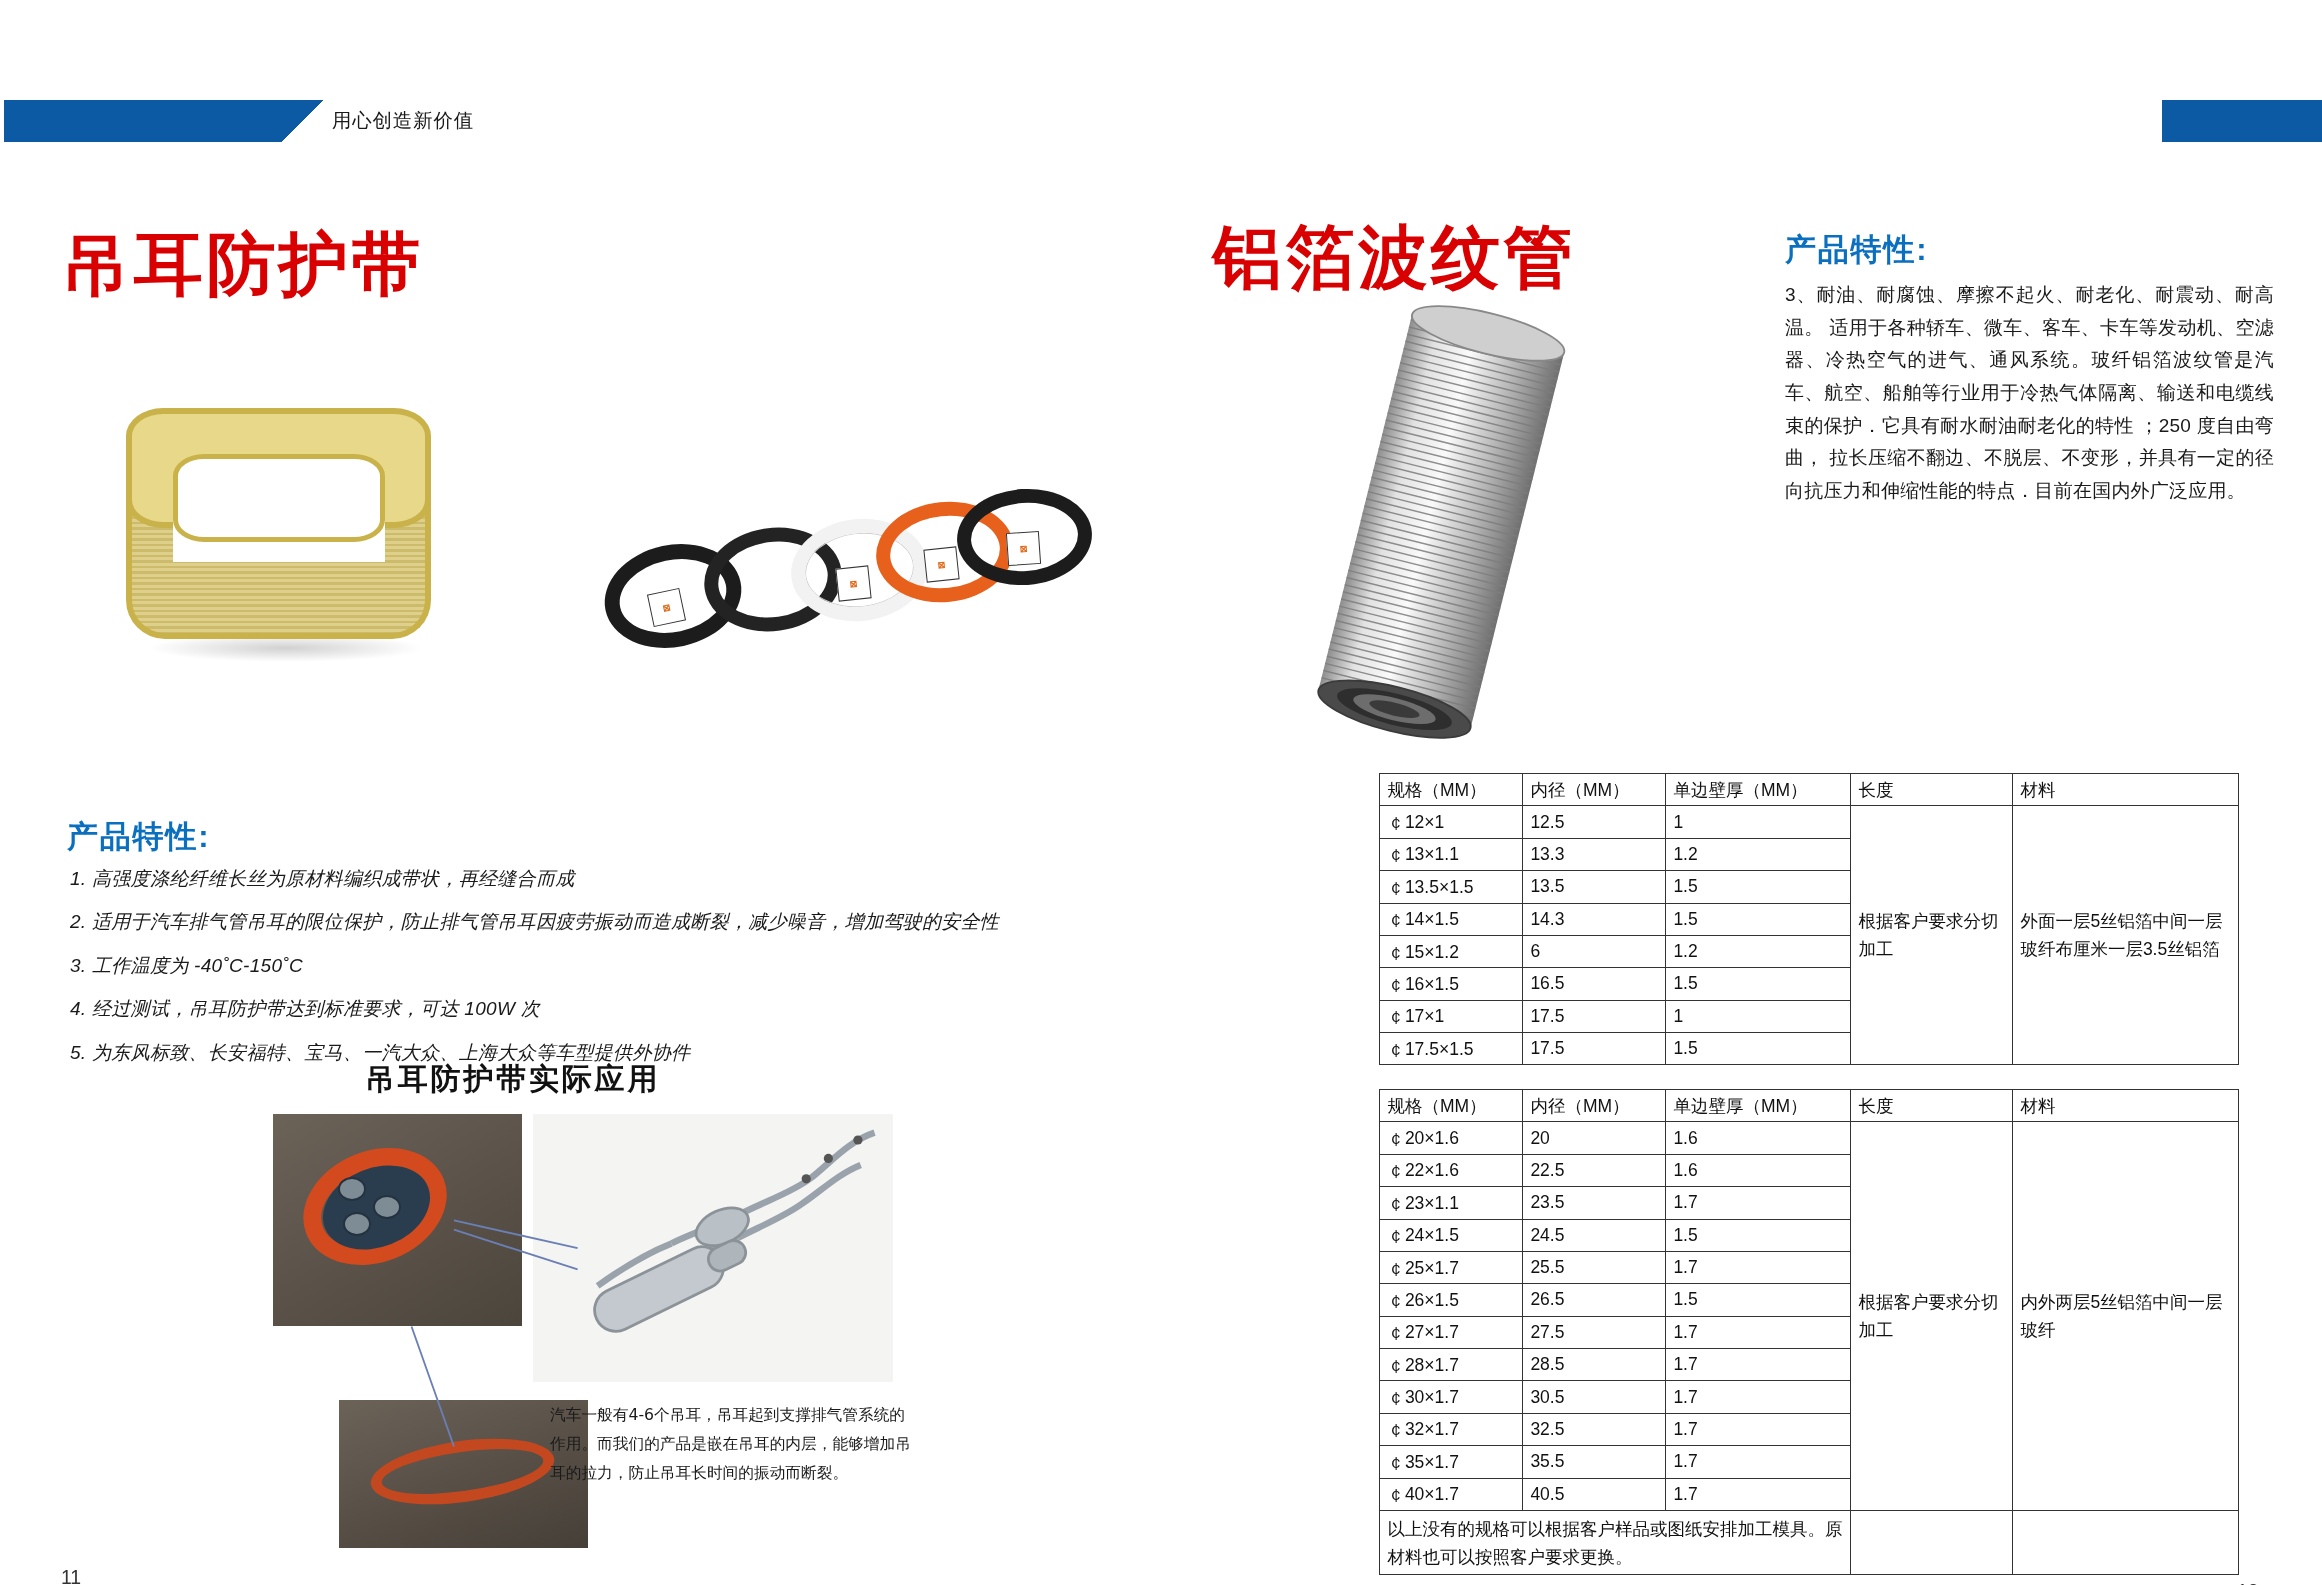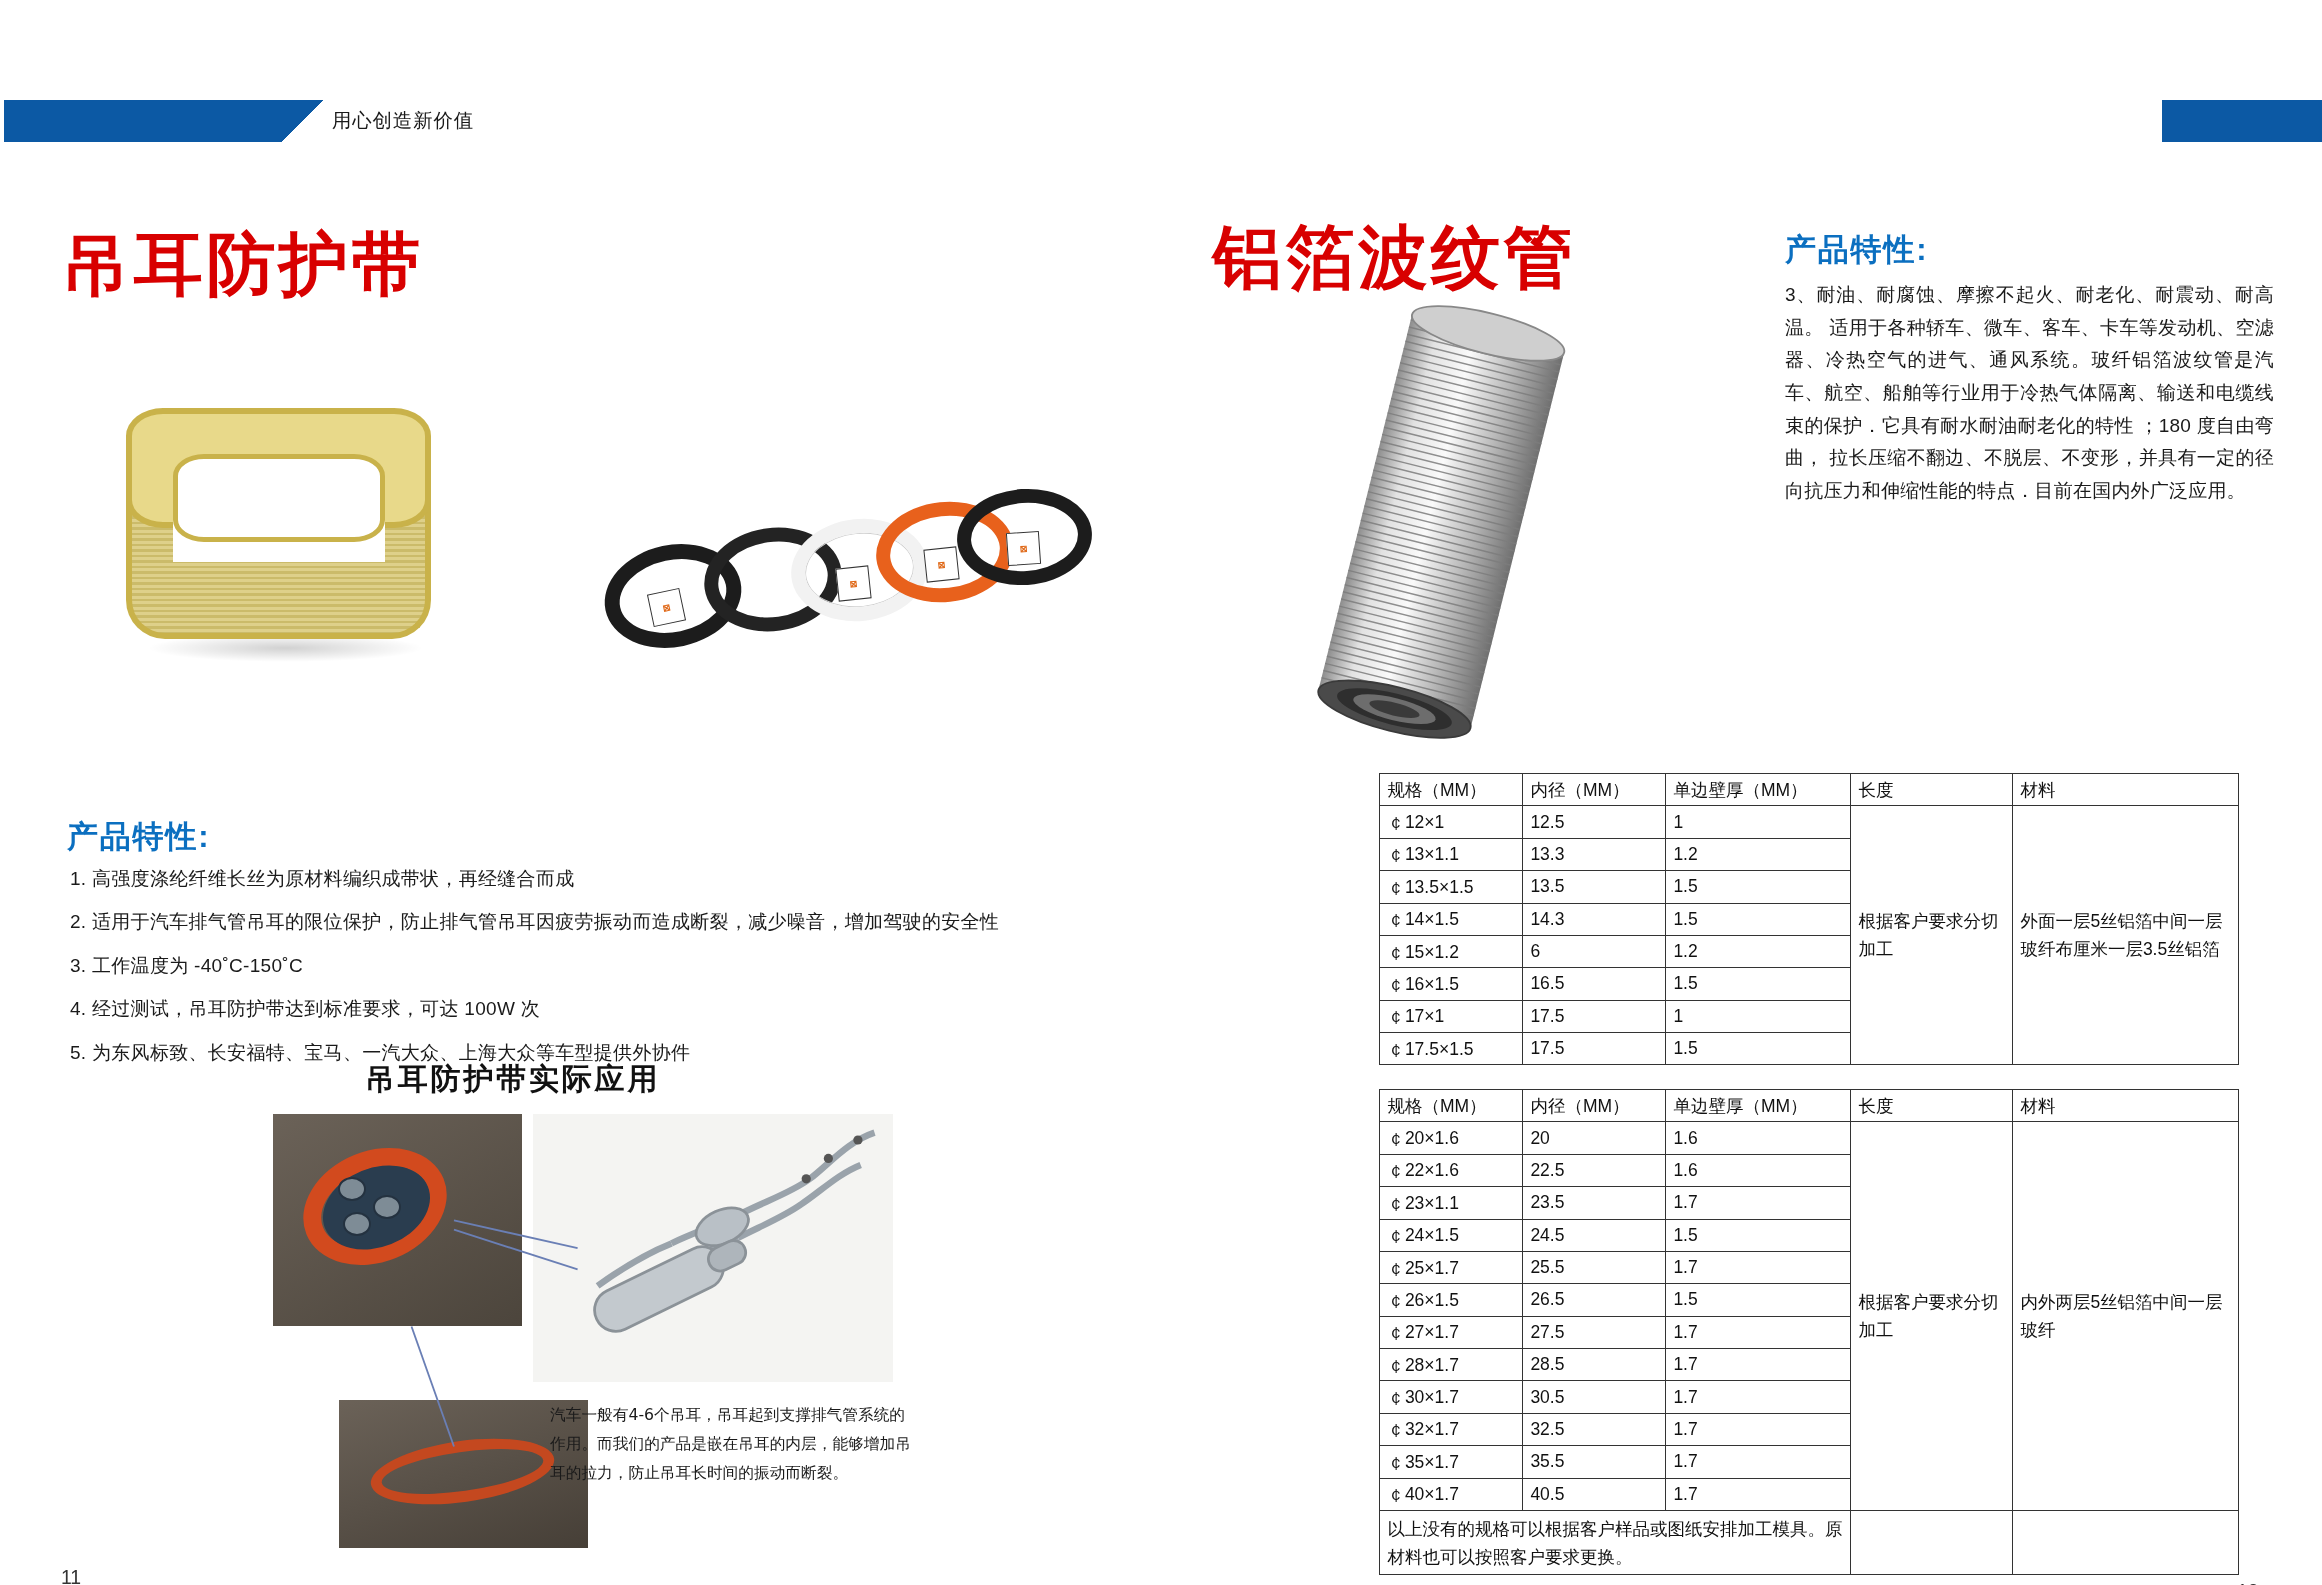--- a/index.html
+++ b/index.html
@@ -56,21 +56,21 @@
   #title-right { left:1209px; top:164px; }
 
   .feat-title {
     position:absolute; color:#0b6fc0; font-weight:bold; font-size:31px; letter-spacing:1.8px;
   }
   #feat-title-left { left:63px; top:768px; }
   #feat-title-right { left:1781px; top:181px; }
 
   
   #feature-list-left {
-    position:absolute; left:57px; top:816px; width:1061px;
+    position:absolute; left:57px; top:816px; width:1061px;font-style:italic;
   }
   #feature-list-left li {
     font-size:19px; color:#1a1a1a; line-height:1.55; margin-bottom:14px;
     letter-spacing:0.3px;
   }
   #feature-list-left ol { margin:0; padding-left:31px; }
 
   
   .img-box { position:absolute; }
 
@@ -382,21 +382,21 @@
         <ellipse cx="185" cy="450" rx="64" ry="17" fill="#2e2e2e"></ellipse>
         <ellipse cx="185" cy="450" rx="46" ry="12" fill="#6d6d6d"></ellipse>
         <ellipse cx="185" cy="450" rx="28" ry="7" fill="#3a3a3a"></ellipse>
       </g>
     </svg>
   </div>
 
   <div class="feat-title" id="feat-title-right">产品特性:</div>
 
   <div id="right-feature-text">
-    <p>3、耐油、耐腐蚀、摩擦不起火、耐老化、耐震动、耐高温。 适用于各种轿车、微车、客车、卡车等发动机、空滤器、冷热空气的进气、通风系统。玻纤铝箔波纹管是汽车、航空、船舶等行业用于冷热气体隔离、输送和电缆线束的保护．它具有耐水耐油耐老化的特性 ；180 度自由弯曲， 拉长压缩不翻边、不脱层、不变形，并具有一定的径向抗压力和伸缩性能的特点．目前在国内外广泛应用。</p>
+    <p>3、耐油、耐腐蚀、摩擦不起火、耐老化、耐震动、耐高温。 适用于各种轿车、微车、客车、卡车等发动机、空滤器、冷热空气的进气、通风系统。玻纤铝箔波纹管是汽车、航空、船舶等行业用于冷热气体隔离、输送和电缆线束的保护．它具有耐水耐油耐老化的特性 ；250 度自由弯曲， 拉长压缩不翻边、不脱层、不变形，并具有一定的径向抗压力和伸缩性能的特点．目前在国内外广泛应用。</p>
   </div>
 
   <table class="spec" id="table1">
     <colgroup>
       <col class="col-a">
         <col class="col-b">
         <col class="col-c">
         <col class="col-d">
         <col class="col-e">
     </colgroup>

